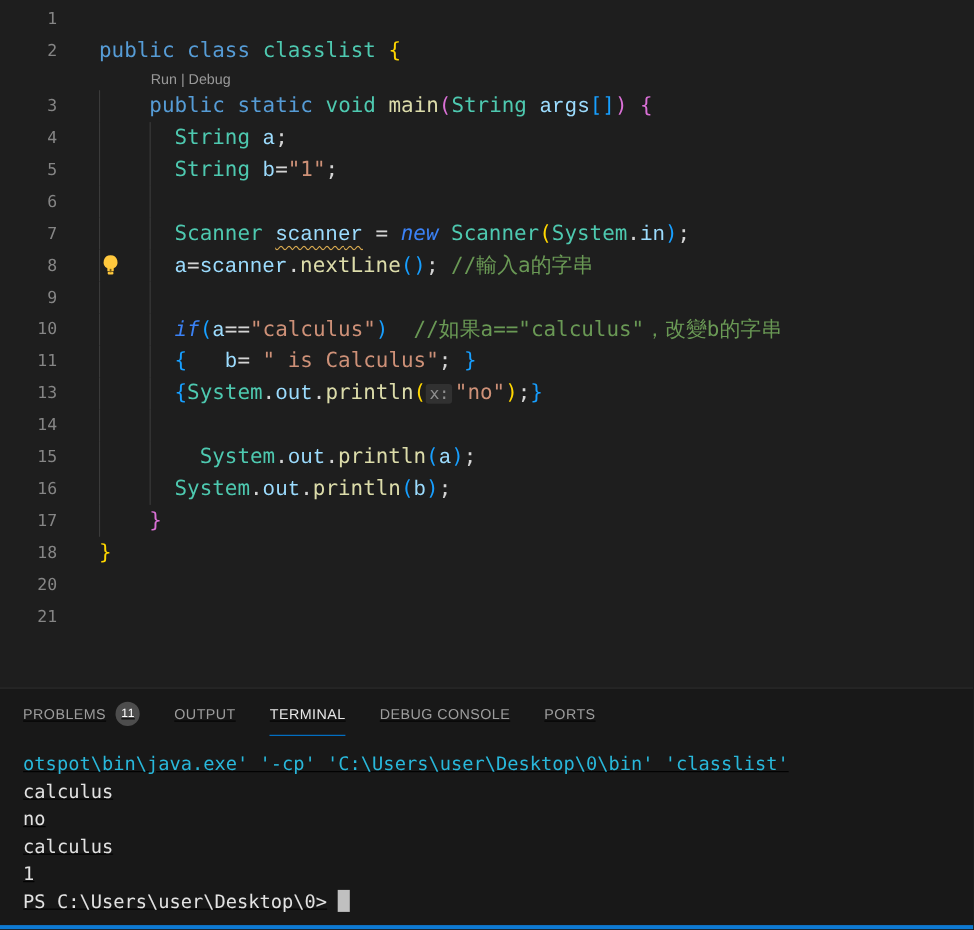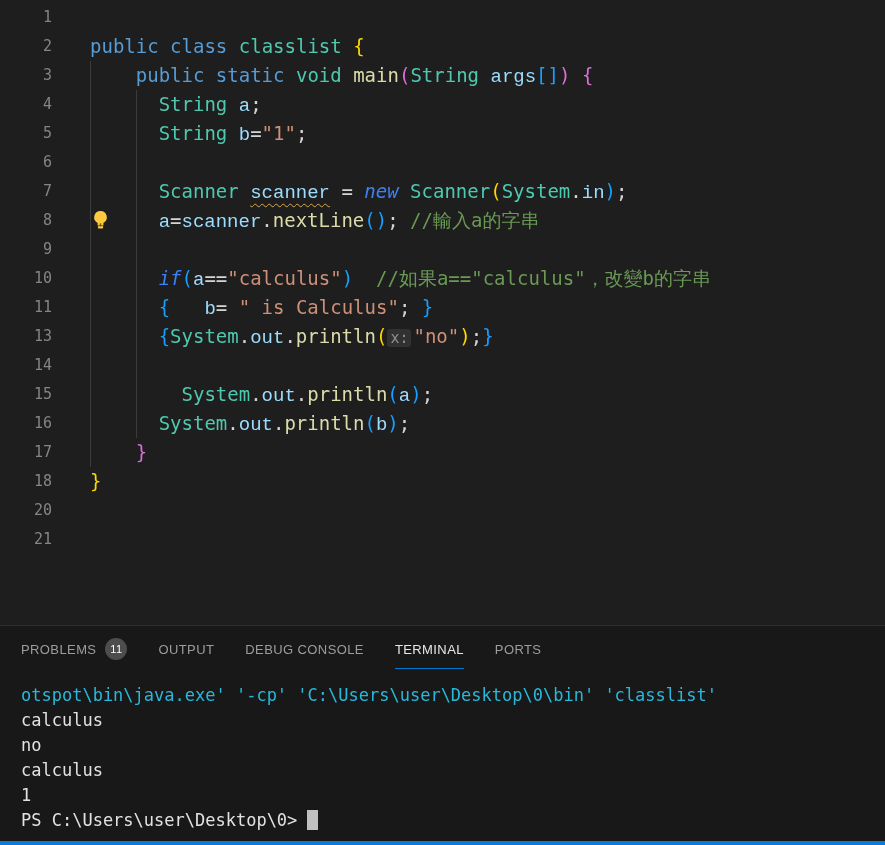--- a/index.html
+++ b/index.html
@@ -48,21 +48,21 @@
     text-underline-offset:5px;
   }
   .inlay {
     background:#313131; color:#8f8f8f; border-radius:3px;
     font-size:15px; padding:0 3px; margin-right:2px;
   }
 
   
   .panel {
     flex:1; background:#181818; border-top:1px solid #2f2f2f;
-    display:flex; flex-direction:column; position:relative;
+    display:flex; flex-direction:column; position:relative;text-decoration:underline;
   }
   .tabbar { height:46px; display:flex; align-items:stretch; padding-left:21px; gap:31px; }
   .tab {
     position:relative; display:flex; align-items:center; gap:9px;
     font-size:13px; letter-spacing:.4px; color:#9d9d9d; cursor:pointer;
   }
   .tab.active { color:#e7e7e7; }
   .tab.active::after {
     content:""; position:absolute; left:0; right:0; bottom:3px;
     height:1.5px; background:#0078d4;
@@ -85,20 +85,21 @@
   .bluebar { position:absolute; left:0; right:0; bottom:0; height:4px; background:#0e7ad3; }
 </style>
 </head>
 <body>
 
 <div class="window">
 
   <div class="editor" id="editor-lines">
       <div class="row"><div class="ln">1</div></div>
       <div class="row"><div class="ln">2</div><div class="code"><span class="kw">public</span><span class="pl"> </span><span class="kw">class</span><span class="pl"> </span><span class="type">classlist</span><span class="pl"> </span><span class="b1">{</span></div></div>
+      <div class="row codelens-row"><div class="ln"></div><span class="cl-text">Run | Debug</span></div>
       <div class="row"><div class="guide" style="left: calc(0ch + 90px);"></div><div class="ln">3</div><div class="code"><span class="pl">    </span><span class="kw">public</span><span class="pl"> </span><span class="kw">static</span><span class="pl"> </span><span class="type">void</span><span class="pl"> </span><span class="fn">main</span><span class="b2">(</span><span class="type">String</span><span class="pl"> </span><span class="var">args</span><span class="b3">[]</span><span class="b2">)</span><span class="pl"> </span><span class="b2">{</span></div></div>
       <div class="row"><div class="guide" style="left: calc(0ch + 90px);"></div><div class="guide" style="left: calc(4ch + 90px);"></div><div class="ln">4</div><div class="code"><span class="pl">      </span><span class="type">String</span><span class="pl"> </span><span class="var">a</span><span class="pl">;</span></div></div>
       <div class="row"><div class="guide" style="left: calc(0ch + 90px);"></div><div class="guide" style="left: calc(4ch + 90px);"></div><div class="ln">5</div><div class="code"><span class="pl">      </span><span class="type">String</span><span class="pl"> </span><span class="var">b</span><span class="pl">=</span><span class="str">"1"</span><span class="pl">;</span></div></div>
       <div class="row"><div class="guide" style="left: calc(0ch + 90px);"></div><div class="guide" style="left: calc(4ch + 90px);"></div><div class="ln">6</div><div class="code"></div></div>
       <div class="row"><div class="guide" style="left: calc(0ch + 90px);"></div><div class="guide" style="left: calc(4ch + 90px);"></div><div class="ln">7</div><div class="code"><span class="pl">      </span><span class="type">Scanner</span><span class="pl"> </span><span class="var warn">scanner</span><span class="pl"> = </span><span class="ctrl">new</span><span class="pl"> </span><span class="type">Scanner</span><span class="b1">(</span><span class="type">System</span><span class="pl">.</span><span class="var">in</span><span class="b3">)</span><span class="pl">;</span></div></div>
       <div class="row"><div class="guide" style="left: calc(0ch + 90px);"></div><div class="guide" style="left: calc(4ch + 90px);"></div><div class="ln">8</div><span class="bulb"><svg width="17" height="21" viewBox="0 0 17 21">
             <path fill="#FFC83D" d="M8.5 1a6.3 6.3 0 0 0-2.9 11.9v2.6h5.8v-2.6A6.3 6.3 0 0 0 8.5 1z"></path>
             <rect x="5.9" y="16" width="5.2" height="2.6" rx="1" fill="#FFC83D"></rect>
             <rect x="7.7" y="13.4" width="1.6" height="3.2" fill="#7a5c10"></rect>
           </svg></span><div class="code"><span class="pl">      </span><span class="var">a</span><span class="pl">=</span><span class="var">scanner</span><span class="pl">.</span><span class="fn">nextLine</span><span class="b3">()</span><span class="pl">;</span><span class="cmt"> //輸入a的字串</span></div></div>
@@ -117,25 +118,25 @@
 
   <div class="panel">
     <div class="tabbar" id="tabbar">
         <div class="tab">
           <span>PROBLEMS</span>
           <span class="badge">11</span>
         </div>
         <div class="tab">
           <span>OUTPUT</span>
         </div>
+        <div class="tab active">
+          <span>TERMINAL</span>
+        </div>
         <div class="tab">
           <span>DEBUG CONSOLE</span>
-        </div>
-        <div class="tab active">
-          <span>TERMINAL</span>
         </div>
         <div class="tab">
           <span>PORTS</span>
         </div>
       </div>
     <div class="terminal" id="terminal-lines">
         <div class="tline cyan">otspot\bin\java.exe' '-cp' 'C:\Users\user\Desktop\0\bin' 'classlist'</div>
         <div class="tline">calculus</div>
         <div class="tline">no</div>
         <div class="tline">calculus</div>

